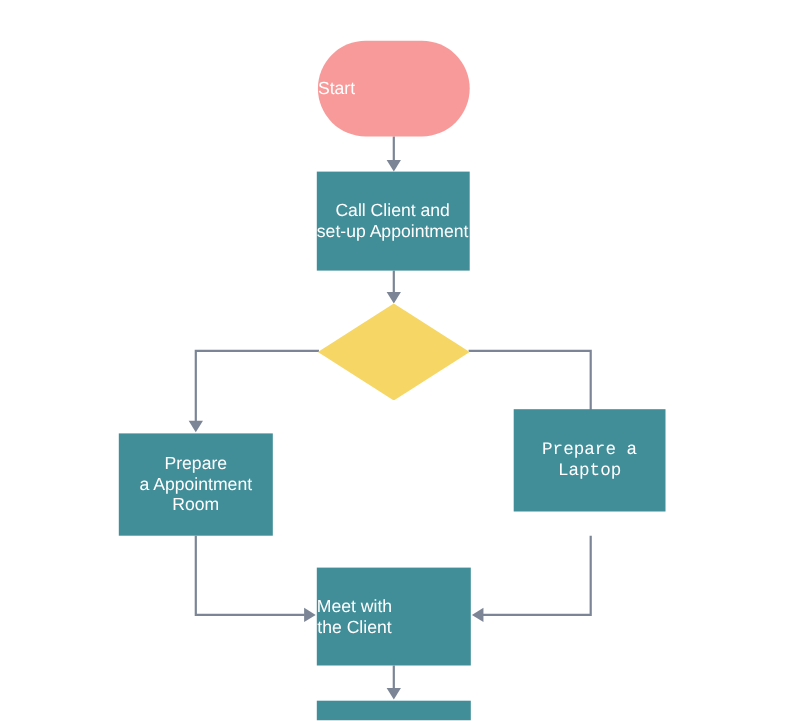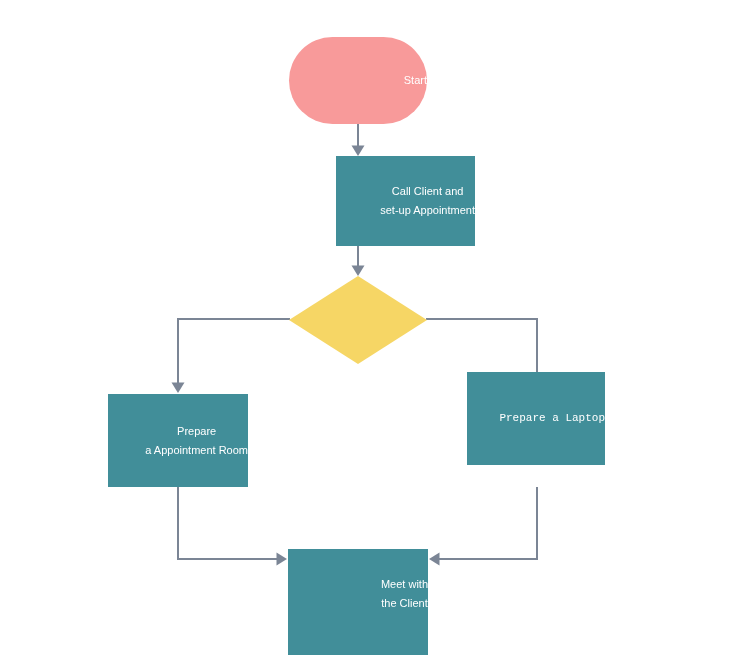--- a/index.html
+++ b/index.html
@@ -8,34 +8,34 @@
     width: 729px;
     height: 655px;
     background: #ffffff;
     overflow: hidden;
     font-family: "Liberation Sans", sans-serif;
   }
   .node {
     position: absolute;
     display: flex;
     align-items: center;
-    justify-content: flex-end;
+    justify-content: flex-start;
     text-align: center;
     color: #ffffff;
-    font-size: 11px;
+    font-size: 16px;
     line-height: 19px;
     box-sizing: border-box;
   }
   .node-label {
     white-space: pre-line;
     pointer-events: none;
   }
   
   .n-start   { left: 289px; top: 37px;  width: 138px; height: 87px; border-radius: 44px; }
-  .n-call    { left: 288px; top: 156px; width: 139px; height: 90px; margin-left: 48px; }
+  .n-call    { left: 288px; top: 156px; width: 139px; height: 90px; }
   .n-decide  { left: 289px; top: 276px; width: 138px; height: 88px;
                clip-path: polygon(50% 0, 100% 50%, 50% 100%, 0 50%); }
   .n-room    { left: 108px; top: 394px; width: 140px; height: 93px; }
   .n-laptop  { left: 467px; top: 372px; width: 138px; height: 93px; font-family: Liberation Mono, monospace; }
   .n-meet    { left: 288px; top: 516px; width: 140px; height: 89px; }
   .n-next    { left: 288px; top: 637px; width: 140px; height: 40px; }
   .connectors {
     position: absolute;
     left: 0; top: 0;
     width: 729px; height: 655px;
@@ -96,21 +96,21 @@
 
   <div class="node n-room" style="background-color: rgb(65, 142, 153);">
     <span class="node-label">Prepare
 a Appointment Room</span>
   </div>
 
   <div class="node n-laptop" style="background-color: rgb(65, 142, 153);">
     <span class="node-label">Prepare a Laptop</span>
   </div>
 
-  <div class="node n-meet" style="background-color: rgb(65, 142, 153); margin-top: 33px;">
+  <div class="node n-meet" style="background-color: rgb(65, 142, 153);">
     <span class="node-label">Meet with
 the Client</span>
   </div>
 
   <div class="node n-next" style="background-color: rgb(65, 142, 153);">
     <span class="node-label"></span>
   </div>
 
 </div>
 

